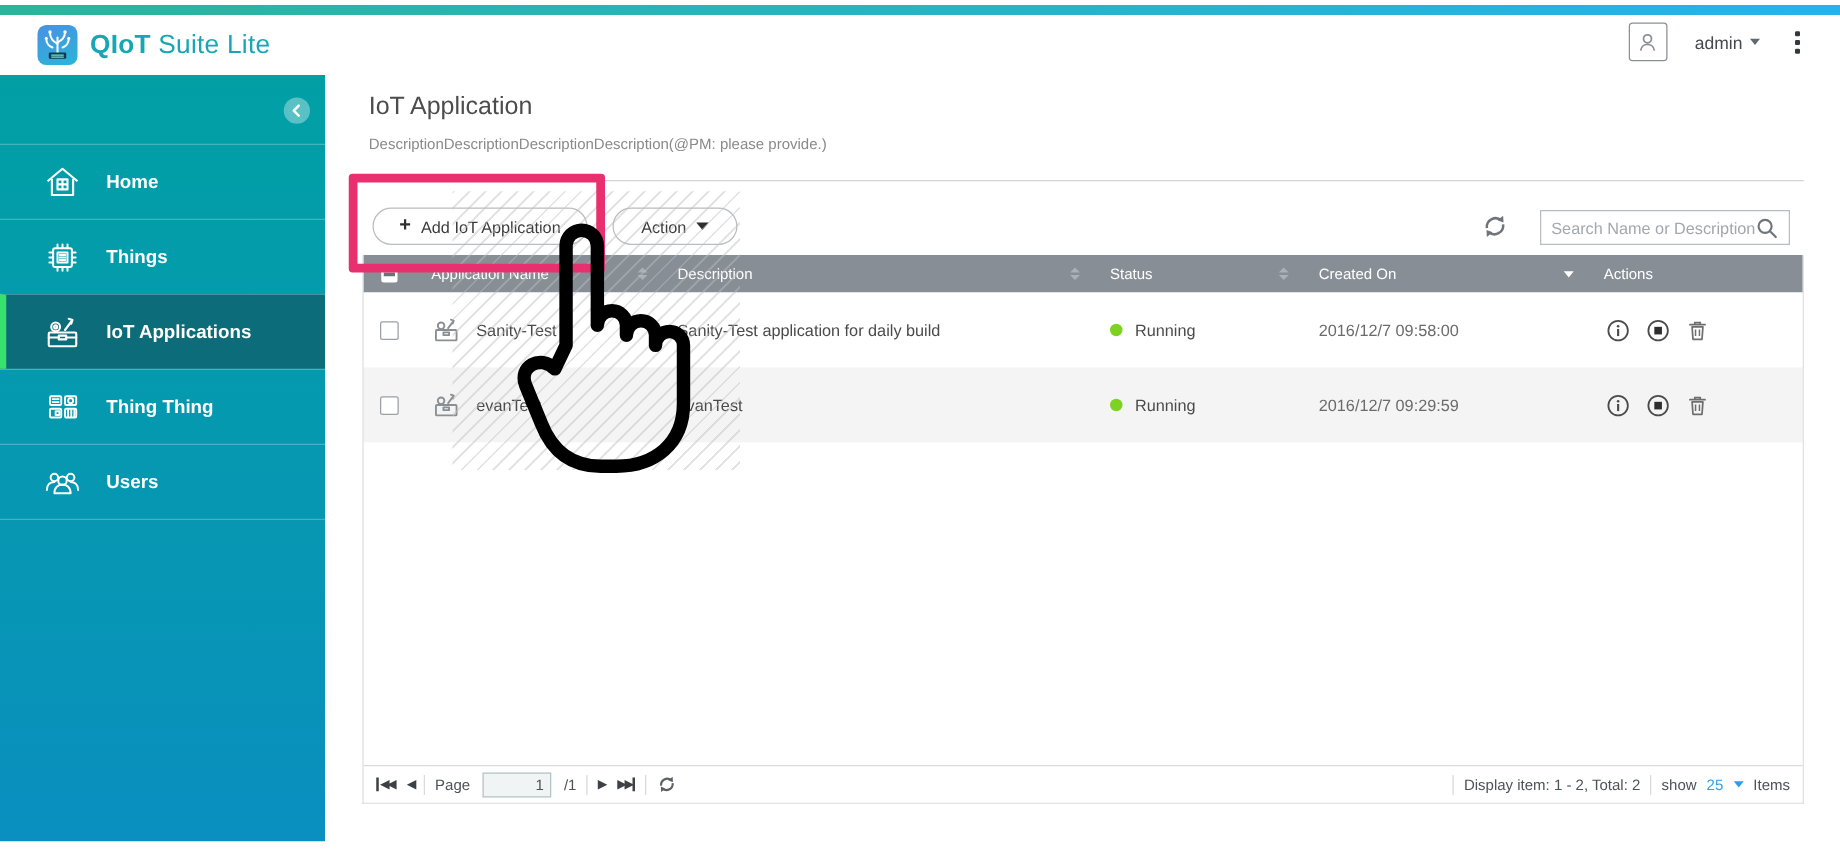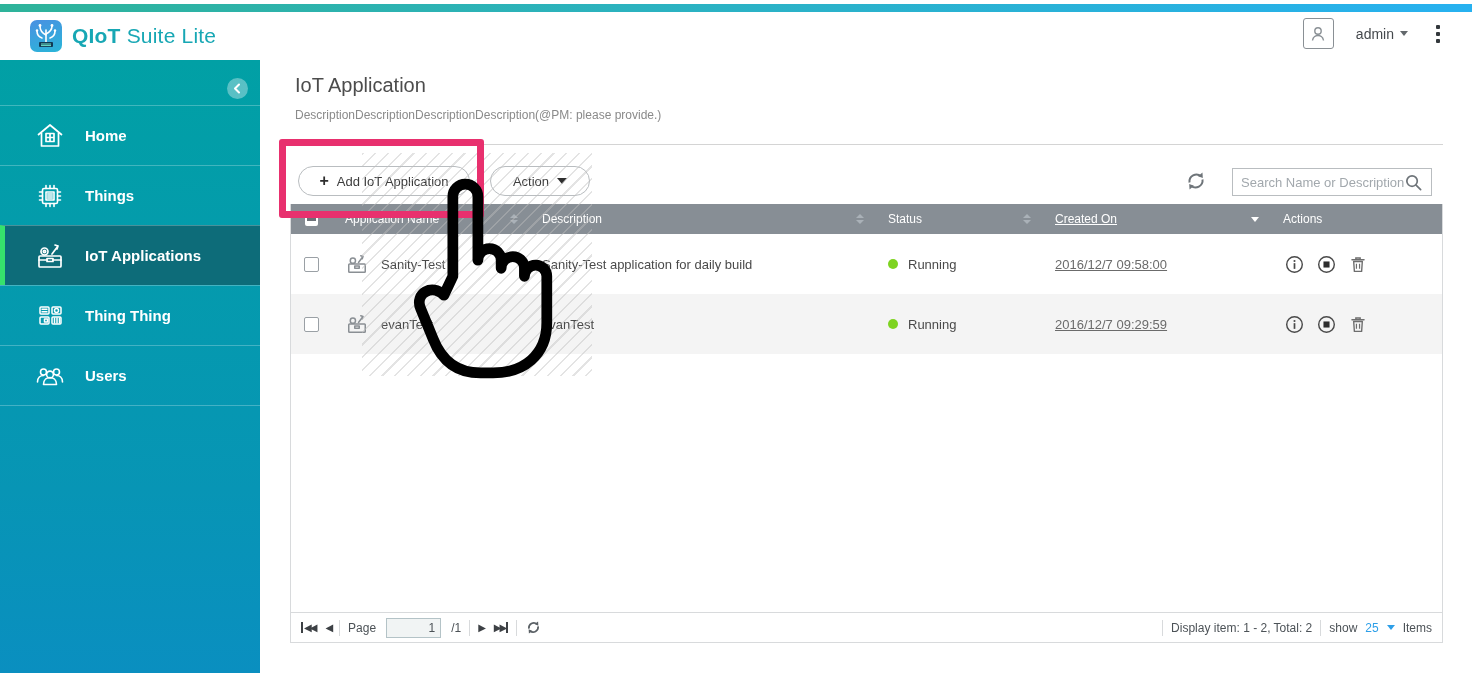--- a/index.html
+++ b/index.html
@@ -25,21 +25,21 @@
   .caret-down { width:0; height:0; border-left:4px solid transparent; border-right:4px solid transparent;
     border-top:5px solid #63686c; display:inline-block; }
   .kebab { display:flex; flex-direction:column; gap:3px; padding:4px 6px; }
   .kebab i { width:4px; height:4px; background:#33383c; border-radius:1px; }
 
   
   .sidebar { position:absolute; left:0; top:60px; width:260px; height:613px;
     background:linear-gradient(180deg,#01a0a5 0%,#0795b5 70%,#0a8fc0 100%); }
   .collapse-btn { position:absolute; right:12px; top:18px; width:21px; height:21px; border-radius:50%;
     background:rgba(255,255,255,.35); display:flex; align-items:center; justify-content:center; }
-  .nav { position:absolute; top:45px; left:0; width:260px; }
+  .nav { position:absolute; top:55px; left:0; width:260px; }
   .nav-item { height:60px; display:flex; align-items:center; gap:18px; padding-left:33px;
     border-top:1px solid rgba(255,255,255,.25); color:#fff; font-size:15px; font-weight:600; }
   .nav-item.active { background:#0d6c79; border-left:5px solid #36e26c; padding-left:28px; }
   .nav-end { border-top:1px solid rgba(255,255,255,.25); height:0; }
   .nav-icon { width:34px; display:flex; justify-content:center; }
 
   
   .main { position:absolute; left:260px; top:56px; width:1119px; height:624px; background:#fff; }
   .page-title { position:absolute; left:35px; top:18px; font-size:20px; color:#4c4c4c; }
   .page-subtitle { position:absolute; left:35px; top:52px; font-size:12px; color:#8a8a8a; }
@@ -67,21 +67,21 @@
     display:flex; flex-direction:column; }
   .thead { height:30px; background:#878e95; display:flex; align-items:center; color:#fff; font-size:12px; }
   .trow { height:60px; display:flex; align-items:center; font-size:13px; color:#4a4a4a; background:#fff; }
   .trow.alt { background:#f4f4f4; }
   .tfill { flex:1; background:#fff; }
   .col { padding-left:14px; display:flex; align-items:center; position:relative; }
   .c-check { width:40px; justify-content:center; padding-left:0; }
   .c-name { width:197px; }
   .c-desc { width:346px; }
   .c-status { width:167px; }
-  .c-created { width:228px;text-decoration:underline; }
+  .c-created { width:228px; }
   .c-actions { width:175px; flex:1; }
   .sort-stack { position:absolute; right:10px; display:flex; flex-direction:column; gap:2px; }
   .sort-stack i { width:0; height:0; border-left:4px solid transparent; border-right:4px solid transparent; }
   .sort-up { border-bottom:4px solid #aab1b8; }
   .sort-dn { border-top:4px solid #aab1b8; }
   .sort-active { position:absolute; right:10px; width:0; height:0;
     border-left:4px solid transparent; border-right:4px solid transparent; border-top:5px solid #fff; }
   .hd-check { width:13px; height:13px; background:#fff; border-radius:2px; position:relative; }
   .hd-check:after { content:""; position:absolute; left:2px; right:2px; top:5px; height:3px; background:#6b7177; }
   .row-check { width:15px; height:15px; border:1px solid #9aa0a5; background:#fff; border-radius:2px; }

